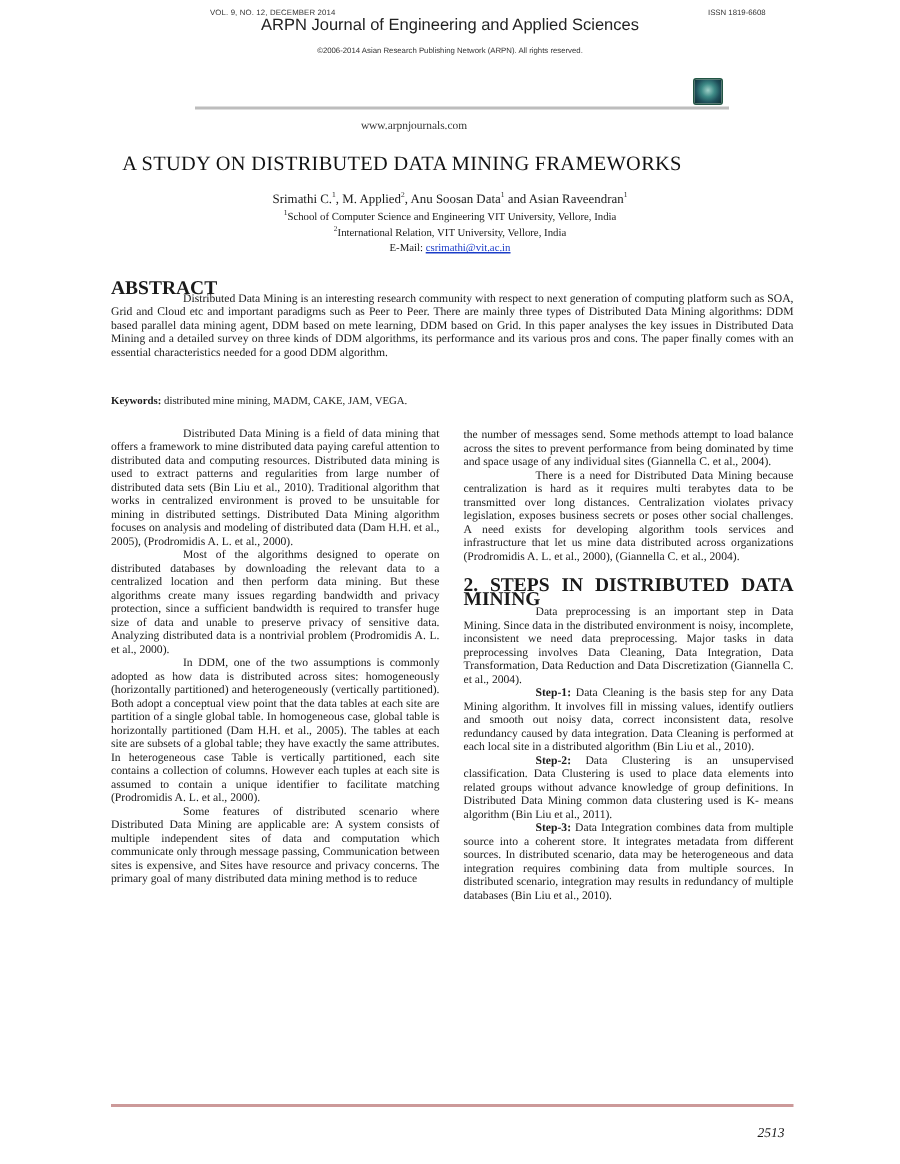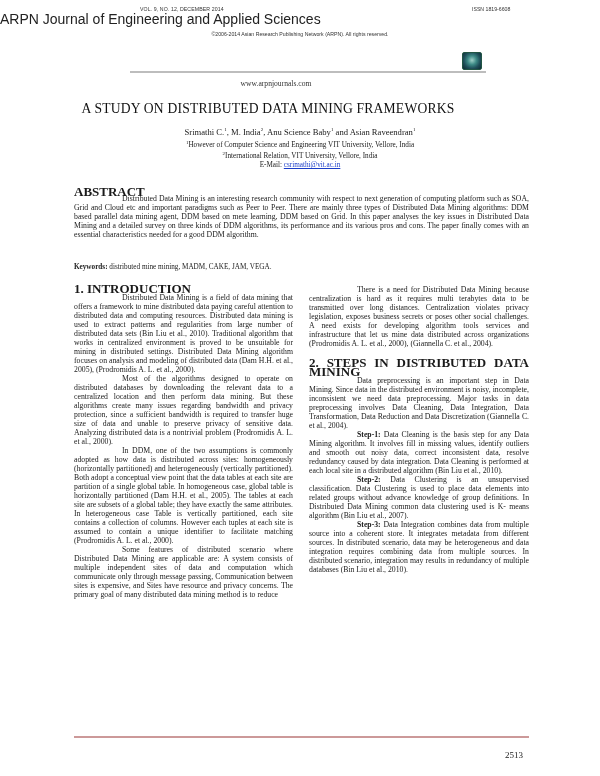--- a/index.html
+++ b/index.html
@@ -1,21 +1,21 @@
 <!DOCTYPE html>
 <html><head>
 <meta charset="utf-8">
 <style>
   html, body { margin:0; padding:0; background:#fff; }
   body { width:600px; height:776px; position:relative; overflow:hidden; color:#1a1a1a; font-family:"Liberation Serif", serif; }
   .abs { position:absolute; }
   .hdr-sans { font-family:"Liberation Sans", sans-serif; }
   #vol { left:140px; top:6px; font-size:5.2px; color:#333; letter-spacing:0.1px; }
   #issn { left:472px; top:6px; font-size:5.2px; color:#333; }
-  #journal { left:0; width:600px; top:11px; font-size:14px; color:#222; }
+  #journal { left:0; width:600px; text-align:center; top:11px; font-size:11px; color:#222; }
   #copyright { left:0; width:600px; text-align:center; top:31px; font-size:5.2px; color:#333; }
   #logo { left:462px; top:52px; width:18px; height:16px; border-radius:2px;
           background:radial-gradient(circle at 50% 45%, #9fd0c8 0%, #3d8a86 35%, #1f4f5a 65%, #0d2a30 100%); border:1px solid #254; }
   #hdr-rule { left:130px; top:71px; width:356px; height:2px; background:#bdbdbd; }
   #site { left:0; width:552px; text-align:center; top:79px; font-size:7.6px; color:#333; }
   #title { left:0; width:536px; text-align:center; top:101px; font-size:13.6px; letter-spacing:0.2px; color:#111; }
   #authors { left:0; width:600px; text-align:center; top:127px; font-size:8.6px; }
   .aff { left:0; width:600px; text-align:center; font-size:7.2px; }
   #aff1 { top:140px; } #aff2 { top:151px; } #email-line { top:161px; }
   sup { font-size:5px; }
@@ -25,64 +25,64 @@
   #abstract-h { left:74px; top:184px; }
   #abstract { left:74px; top:194px; width:455px; }
   #keywords { left:74px; top:263px; font-size:7.2px; }
   #col1 { left:74px; top:284px; width:219px; }
   #col2 { left:309px; top:285px; width:220px; }
   .p { margin:0; text-indent:48px; }
   .p.noind { text-indent:0; }
   .gap { height:10px; }
   .step { font-weight:bold; }
   #foot-rule { left:74px; top:736px; width:455px; height:1.5px; background:#c99; }
-  #page-num { left:505px; top:750px; font-size:9px; }
+  #page-num { left:505px; top:750px; font-size:9px;font-style:italic; }
 </style>
 </head>
 <body>
 
 <div class="abs hdr-sans" id="vol">VOL. 9, NO. 12, DECEMBER 2014</div>
 <div class="abs hdr-sans" id="issn">ISSN 1819-6608</div>
 <div class="abs hdr-sans" id="journal">ARPN Journal of Engineering and Applied Sciences</div>
 <div class="abs hdr-sans" id="copyright">©2006-2014 Asian Research Publishing Network (ARPN). All rights reserved.</div>
 <div class="abs" id="logo"></div>
 <div class="abs" id="hdr-rule"></div>
 <div class="abs" id="site">www.arpnjournals.com</div>
 
 <div class="abs" id="title">A STUDY ON DISTRIBUTED DATA MINING FRAMEWORKS</div>
 
 <div class="abs" id="authors">
   <span>Srimathi C.</span><sup>1</sup>,
-  <span>M. India</span><sup>2</sup>,
-  <span>Anu Science Baby</span><sup>1</sup> and
+  <span>M. Applied</span><sup>2</sup>,
+  <span>Anu Soosan Data</span><sup>1</sup> and
   <span>Asian Raveendran</span><sup>1</sup>
 </div>
-<div class="abs aff" id="aff1"><sup>1</sup><span>However of Computer Science and Engineering VIT University, Vellore, India</span></div>
+<div class="abs aff" id="aff1"><sup>1</sup><span>School of Computer Science and Engineering VIT University, Vellore, India</span></div>
 <div class="abs aff" id="aff2"><sup>2</sup><span>International Relation, VIT University, Vellore, India</span></div>
 <div class="abs aff" id="email-line"><span>E-Mail: </span><a class="email">csrimathi@vit.ac.in</a></div>
 
 <div class="abs h" id="abstract-h">ABSTRACT</div>
 <div class="abs body-text" id="abstract">
     <p class="p">Distributed Data Mining is an interesting research community with respect to next generation of computing platform such as SOA, Grid and Cloud etc and important paradigms such as Peer to Peer. There are mainly three types of Distributed Data Mining algorithms: DDM based parallel data mining agent, DDM based on mete learning, DDM based on Grid. In this paper analyses the key issues in Distributed Data Mining and a detailed survey on three kinds of DDM algorithms, its performance and its various pros and cons. The paper finally comes with an essential characteristics needed for a good DDM algorithm.</p>
   </div>
 
 <div class="abs" id="keywords"><b>Keywords:</b><span> distributed mine mining, MADM, CAKE, JAM, VEGA.</span></div>
 
 <div class="abs body-text" id="col1">
-  <div class="h">1. INTRODUCTION</div>
   <p class="p">Distributed Data Mining is a field of data mining that offers a framework to mine distributed data paying careful attention to distributed data and computing resources. Distributed data mining is used to extract patterns and regularities from large number of distributed data sets (Bin Liu et al., 2010). Traditional algorithm that works in centralized environment is proved to be unsuitable for mining in distributed settings. Distributed Data Mining algorithm focuses on analysis and modeling of distributed data (Dam H.H. et al., 2005), (Prodromidis A. L. et al., 2000).</p>
   <p class="p">Most of the algorithms designed to operate on distributed databases by downloading the relevant data to a centralized location and then perform data mining. But these algorithms create many issues regarding bandwidth and privacy protection, since a sufficient bandwidth is required to transfer huge size of data and unable to preserve privacy of sensitive data. Analyzing distributed data is a nontrivial problem (Prodromidis A. L. et al., 2000).</p>
   <p class="p">In DDM, one of the two assumptions is commonly adopted as how data is distributed across sites: homogeneously (horizontally partitioned) and heterogeneously (vertically partitioned). Both adopt a conceptual view point that the data tables at each site are partition of a single global table. In homogeneous case, global table is horizontally partitioned (Dam H.H. et al., 2005). The tables at each site are subsets of a global table; they have exactly the same attributes. In heterogeneous case Table is vertically partitioned, each site contains a collection of columns. However each tuples at each site is assumed to contain a unique identifier to facilitate matching (Prodromidis A. L. et al., 2000).</p>
   <p class="p">Some features of distributed scenario where Distributed Data Mining are applicable are: A system consists of multiple independent sites of data and computation which communicate only through message passing, Communication between sites is expensive, and Sites have resource and privacy concerns. The primary goal of many distributed data mining method is to reduce</p>
 </div>
 
 <div class="abs body-text" id="col2">
+  <p class="p noind">the number of messages send. Some methods attempt to load balance across the sites to prevent performance from being dominated by time and space usage of any individual sites (Giannella C. et al., 2004).</p>
   <p class="p">There is a need for Distributed Data Mining because centralization is hard as it requires multi terabytes data to be transmitted over long distances. Centralization violates privacy legislation, exposes business secrets or poses other social challenges. A need exists for developing algorithm tools services and infrastructure that let us mine data distributed across organizations (Prodromidis A. L. et al., 2000), (Giannella C. et al., 2004).</p>
   <div class="gap"></div>
   <div class="h">2. STEPS IN DISTRIBUTED DATA MINING</div>
   <p class="p">Data preprocessing is an important step in Data Mining. Since data in the distributed environment is noisy, incomplete, inconsistent we need data preprocessing. Major tasks in data preprocessing involves Data Cleaning, Data Integration, Data Transformation, Data Reduction and Data Discretization (Giannella C. et al., 2004).</p>
   <p class="p"><span class="step">Step-1:</span><span> Data Cleaning is the basis step for any Data Mining algorithm. It involves fill in missing values, identify outliers and smooth out noisy data, correct inconsistent data, resolve redundancy caused by data integration. Data Cleaning is performed at each local site in a distributed algorithm (Bin Liu et al., 2010).</span></p>
-  <p class="p"><span class="step">Step-2:</span><span> Data Clustering is an unsupervised classification. Data Clustering is used to place data elements into related groups without advance knowledge of group definitions. In Distributed Data Mining common data clustering used is K- means algorithm (Bin Liu et al., 2007).</span></p>
+  <p class="p"><span class="step">Step-2:</span><span> Data Clustering is an unsupervised classification. Data Clustering is used to place data elements into related groups without advance knowledge of group definitions. In Distributed Data Mining common data clustering used is K- means algorithm (Bin Liu et al., 2011).</span></p>
   <p class="p"><span class="step">Step-3:</span><span> Data Integration combines data from multiple source into a coherent store. It integrates metadata from different sources. In distributed scenario, data may be heterogeneous and data integration requires combining data from multiple sources. In distributed scenario, integration may results in redundancy of multiple databases (Bin Liu et al., 2010).</span></p>
 </div>
 
 <div class="abs" id="foot-rule"></div>
 <div class="abs" id="page-num">2513</div>
 
 </body></html>

